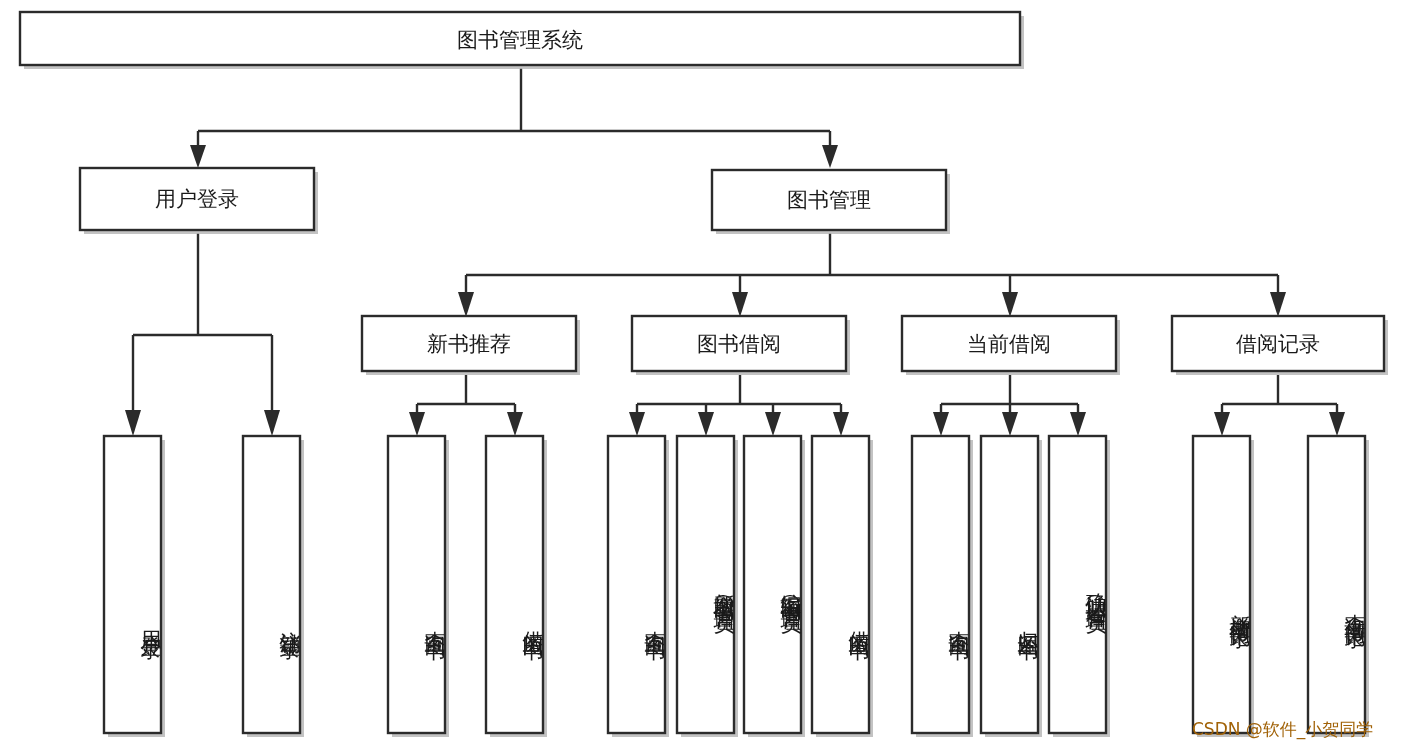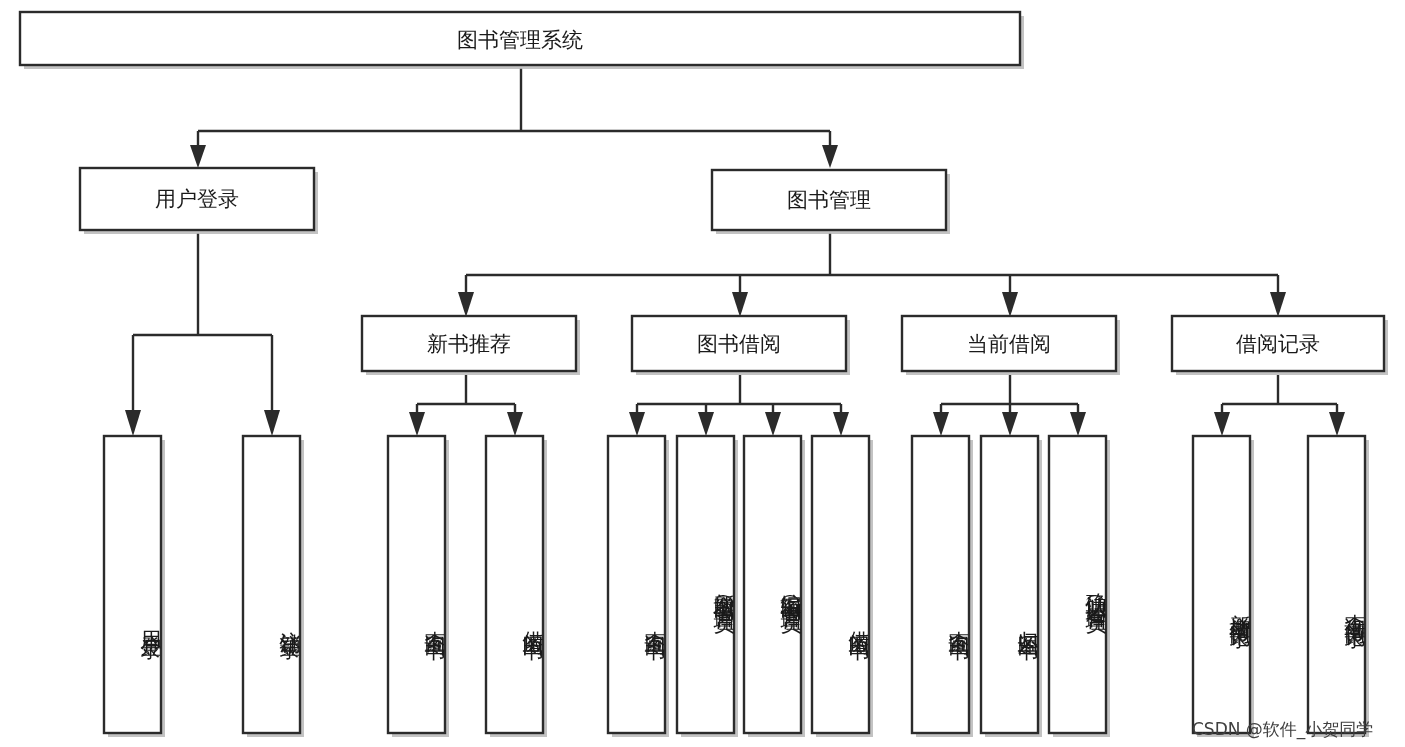--- a/index.html
+++ b/index.html
@@ -63,21 +63,21 @@
     display: flex;
     align-items: flex-start;
     justify-content: center;
     white-space: nowrap;
     pointer-events: none;
   }
   .watermark {
     position: absolute;
     font-family: "DejaVu Sans", "Liberation Sans", sans-serif;
     font-size: 17px;
-    color: #404040;
+    color: #a16207;
     white-space: nowrap;
   }
 </style>
 </head>
 <body>
 
 <div id="diagram-root">
 
   <svg id="tree-svg" viewBox="0 0 1405 747">
     <defs>

